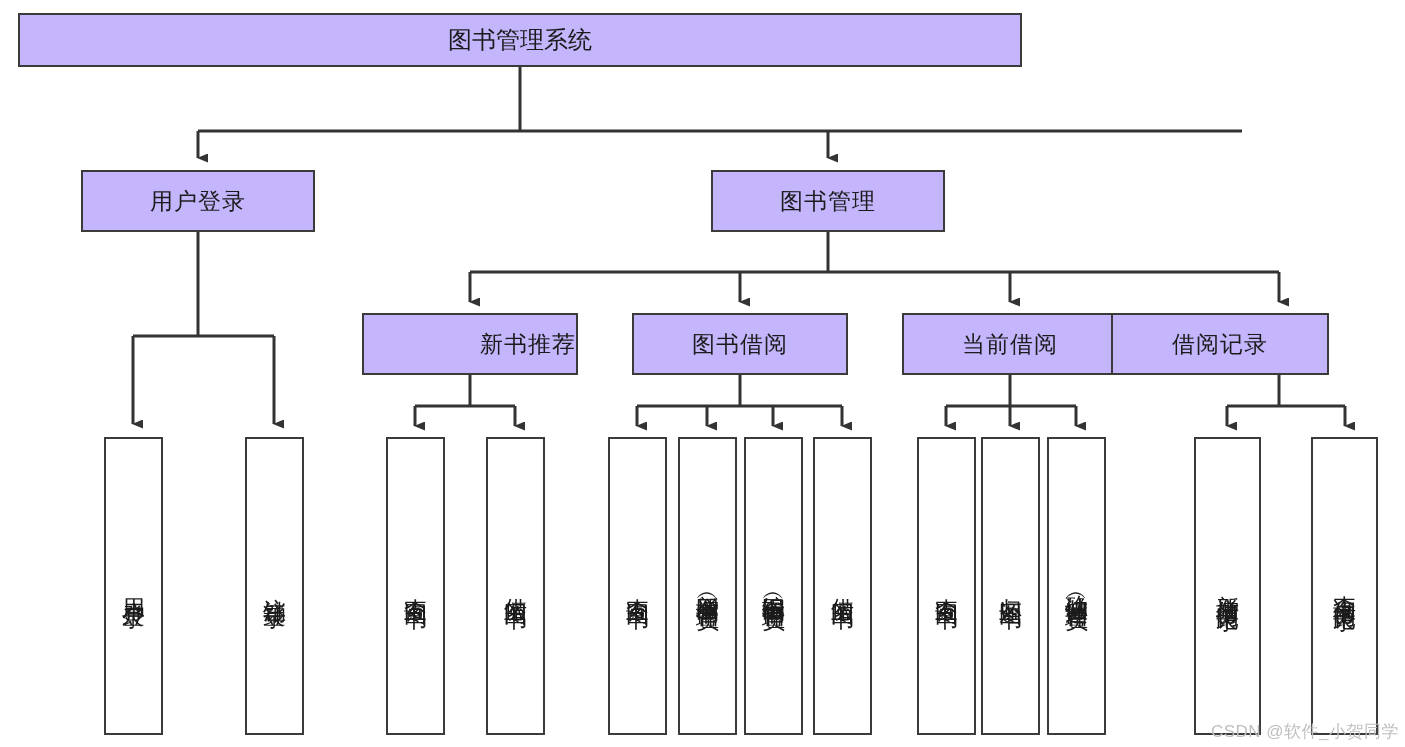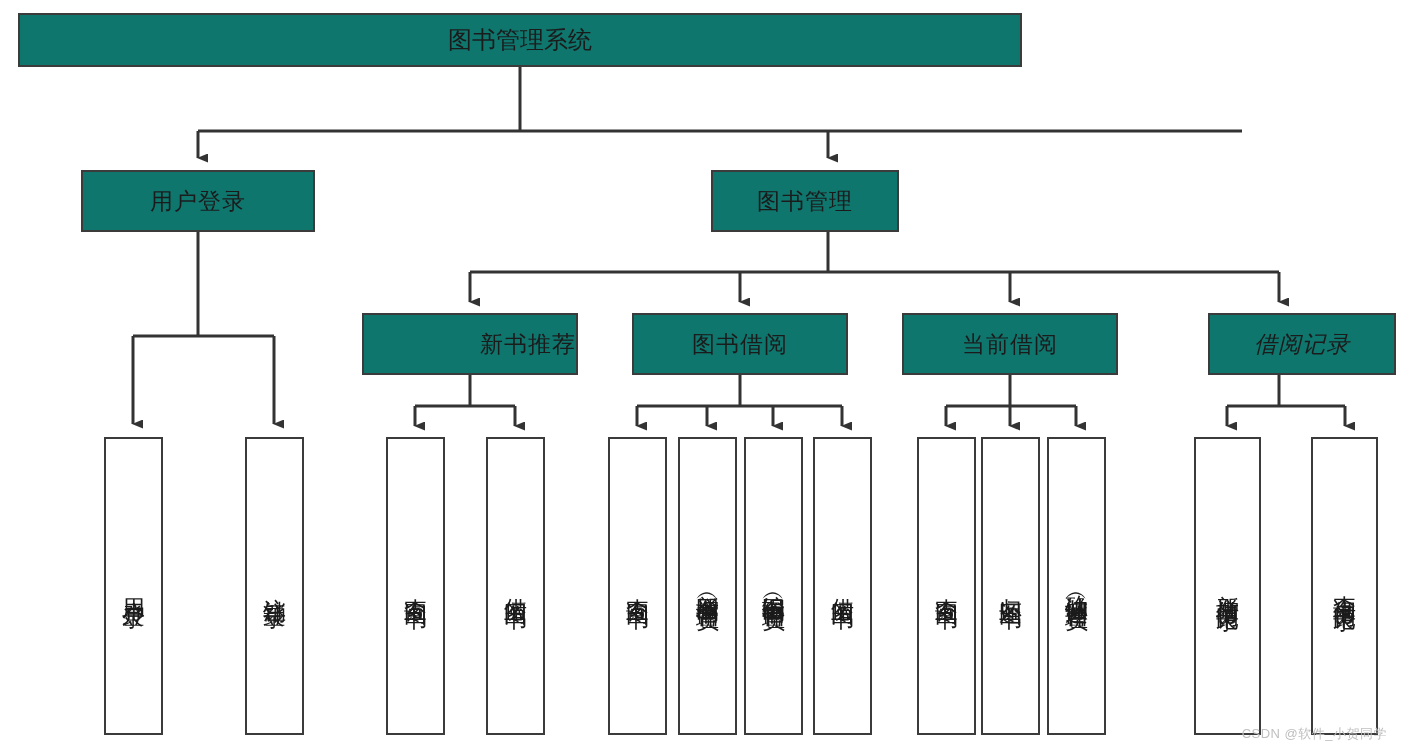--- a/index.html
+++ b/index.html
@@ -9,21 +9,21 @@
     font-family:"Liberation Sans","DejaVu Sans",sans-serif;
     overflow:hidden;
     position:relative;
   }
   #diagram-root{position:absolute;left:0;top:0;width:1405px;height:747px;}
   svg#connectors{position:absolute;left:0;top:0;width:1405px;height:747px;}
 
   .node{
     position:absolute;
     box-sizing:border-box;
-    background:#0f766e;
+    background:#c4b5fd;
     border:2.5px solid #3b3b3b;
     display:flex;
     align-items:center;
     justify-content:center;
     color:#1b1b1b;
   }
   .node.h{
     font-size:23px;
     letter-spacing:1px;
   }
@@ -44,23 +44,23 @@
     text-orientation:upright;
     font-size:23px;
     line-height:1.08;
     letter-spacing:3px;
     white-space:nowrap;
     text-align:center;
   }
   .leaf.tall .vtext{letter-spacing:2px;}
   .watermark{
     position:absolute;
-    right:18px;
+    right:6px;
     bottom:4px;
-    font-size:13px;
+    font-size:17px;
     color:#bfbfbf;
     white-space:nowrap;
     letter-spacing:0.5px;
   }
 </style>
 </head>
 <body>
 
 <div id="diagram-root">
 
@@ -114,34 +114,34 @@
     </g>
   </svg>
 
   <div class="node root" style="left:18px;top:13px;width:1004px;height:54px;">
     <span>图书管理系统</span>
   </div>
 
   <div class="node h" style="left:81px;top:170px;width:234px;height:62px;">
     <span>用户登录</span>
   </div>
-  <div class="node h" style="left:711px;top:170px;width:188px;height:62px;">
+  <div class="node h" style="left:711px;top:170px;width:234px;height:62px;">
     <span>图书管理</span>
   </div>
 
   <div class="node h" style="left:362px;top:313px;width:216px;height:62px;justify-content:flex-end;">
     <span>新书推荐</span>
   </div>
   <div class="node h" style="left:902px;top:313px;width:216px;height:62px;">
     <span>当前借阅</span>
   </div>
   <div class="node h" style="left:632px;top:313px;width:216px;height:62px;">
     <span>图书借阅</span>
   </div>
-  <div class="node h" style="left:1208px;top:313px;width:188px;height:62px;font-style:italic;">
+  <div class="node h" style="left:1111px;top:313px;width:218px;height:62px;">
     <span>借阅记录</span>
   </div>
 
   <div class="leaf" style="left:104px;top:437px;width:59px;height:298px;">
     <span class="vtext">用户登录</span>
   </div>
   <div class="leaf" style="left:245px;top:437px;width:59px;height:298px;">
     <span class="vtext">注销登录</span>
   </div>
 

